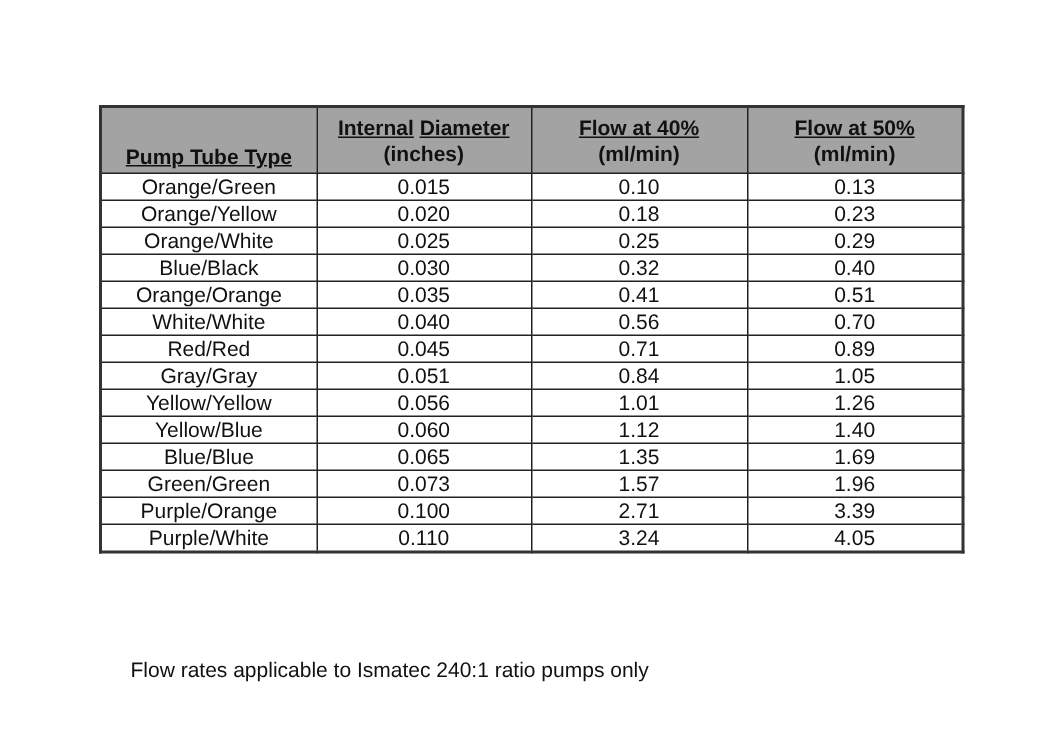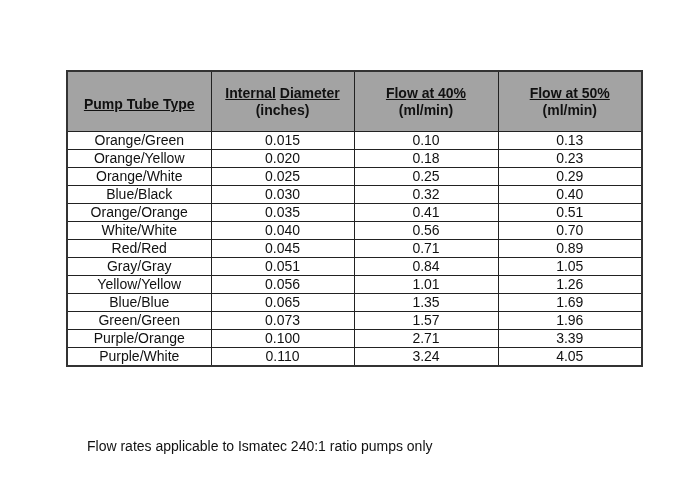--- a/index.html
+++ b/index.html
@@ -3,21 +3,21 @@
 <meta charset="utf-8">
 <style>
   html, body { margin:0; padding:0; background:#ffffff; }
   body { width:700px; height:495px; position:relative; overflow:hidden;
          font-family:"Liberation Sans", sans-serif; color:#111; }
   table.tube { position:absolute; left:66px; top:70px; border-collapse:collapse;
                border:2px solid #333; }
   table.tube th, table.tube td { border:1px solid #222; text-align:center; padding:0; }
   table.tube th { background:#a3a3a3; font-weight:bold; font-size:14px; height:41px;
                   vertical-align:middle; line-height:17px; }
-  table.tube th.first { vertical-align:bottom; padding-bottom:18px; }
+  table.tube th.first { vertical-align:bottom; padding-bottom:2px; }
   table.tube th u { text-decoration:underline; }
   table.tube td { font-size:14px; height:17px; line-height:17px; }
   col.c1 { width:144px; } col.c2 { width:143px; } col.c3 { width:144px; } col.c4 { width:144px; }
   .note { position:absolute; left:87px; top:438px; font-size:14px; }
 </style>
 </head>
 <body>
 
 <table class="tube">
   <colgroup>
@@ -83,20 +83,26 @@
         <td>0.84</td>
         <td>1.05</td>
       </tr>
       <tr>
         <td>Yellow/Yellow</td>
         <td>0.056</td>
         <td>1.01</td>
         <td>1.26</td>
       </tr>
       <tr>
+        <td>Yellow/Blue</td>
+        <td>0.060</td>
+        <td>1.12</td>
+        <td>1.40</td>
+      </tr>
+      <tr>
         <td>Blue/Blue</td>
         <td>0.065</td>
         <td>1.35</td>
         <td>1.69</td>
       </tr>
       <tr>
         <td>Green/Green</td>
         <td>0.073</td>
         <td>1.57</td>
         <td>1.96</td>

